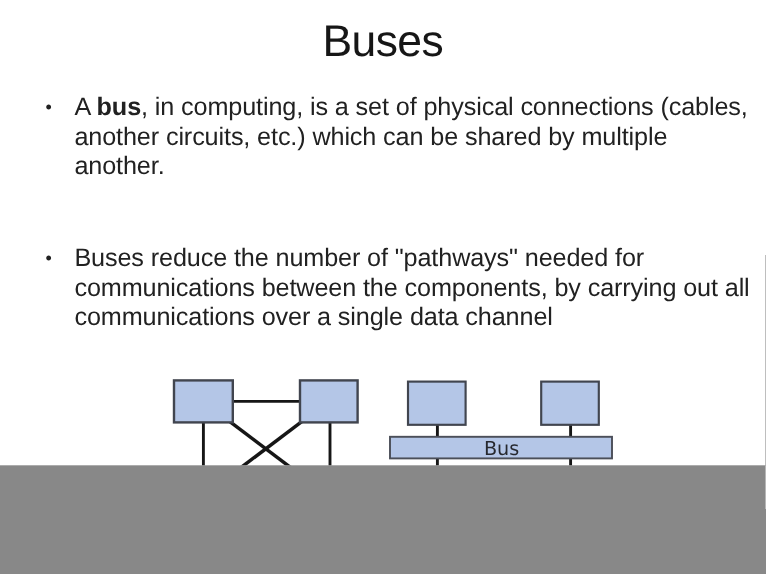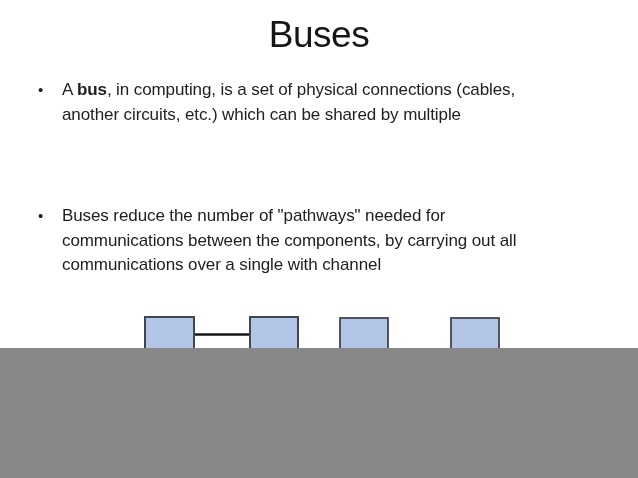--- a/index.html
+++ b/index.html
@@ -1,35 +1,35 @@
 <!DOCTYPE html>
 <html><head>
 <meta charset="utf-8">
 <style>
   html,body { margin:0; padding:0; background:#888; }
   .slide {
-    position:relative; width:638px; height:348px; background:#ffffff;
+    position:relative; width:638px; height:388px; background:#ffffff;
     overflow:hidden; font-family:"Liberation Sans", sans-serif;
   }
   .title {
     position:absolute; top:14px; left:0; right:0; margin:0;
     text-align:center; font-size:37px; font-weight:400; color:#161616;
     letter-spacing:-0.5px;
   }
   .bullet {
     position:absolute; left:38px; display:flex; align-items:flex-start;
     color:#212121;
   }
   .bullet.b1 { top:78px; }
   .bullet.b2 { top:204px; }
   .marker {
     width:24px; flex:0 0 24px; font-size:15px; line-height:24.5px; color:#212121;
   }
   .line {
-    font-size:17px; line-height:24.5px; white-space:nowrap; color:#212121;
+    font-size:21px; line-height:24.5px; white-space:nowrap; color:#212121;
     letter-spacing:-0.1px;
   }
   .line b { font-weight:700; }
   .diagram-svg { position:absolute; left:0; top:0; }
   .comp-box { fill:#b4c6e7; stroke:#41454f; stroke-width:2; }
   .bus-box  { fill:#b4c6e7; stroke:#41454f; stroke-width:1.8; }
   .bus-bar  { fill:#b4c6e7; stroke:#4b4f59; stroke-width:1.6; }
   .conn     { stroke:#161616; stroke-width:2.4; }
   .conn.diag{ stroke-width:2.9; }
   .bus-label{
@@ -42,29 +42,30 @@
 
 <div class="slide">
 
   <h1 class="title">Buses</h1>
 
   <div class="bullet b1">
     <span class="marker">•</span>
     <div>
       <div class="line"><span>A </span><b>bus</b><span>, in computing, is a set of physical connections (cables,</span></div>
       <div class="line">another circuits, etc.) which can be shared by multiple</div>
+      <div class="line">another.</div>
     </div>
   </div>
 
   <div class="bullet b2">
     <span class="marker">•</span>
     <div>
       <div class="line">Buses reduce the number of "pathways" needed for</div>
       <div class="line">communications between the components, by carrying out all</div>
-      <div class="line">communications over a single with channel</div>
+      <div class="line">communications over a single data channel</div>
     </div>
   </div>
 
   <svg class="diagram-svg" width="638" height="478" viewBox="0 0 638 478">
 
     <g>
       <line class="conn" x1="194" y1="334.5" x2="250" y2="334.5"></line>
       <line class="conn" x1="194" y1="413.5" x2="250" y2="413.5"></line>
       <line class="conn" x1="169.5" y1="352" x2="169.5" y2="396"></line>
       <line class="conn" x1="275" y1="352" x2="275" y2="396"></line>

